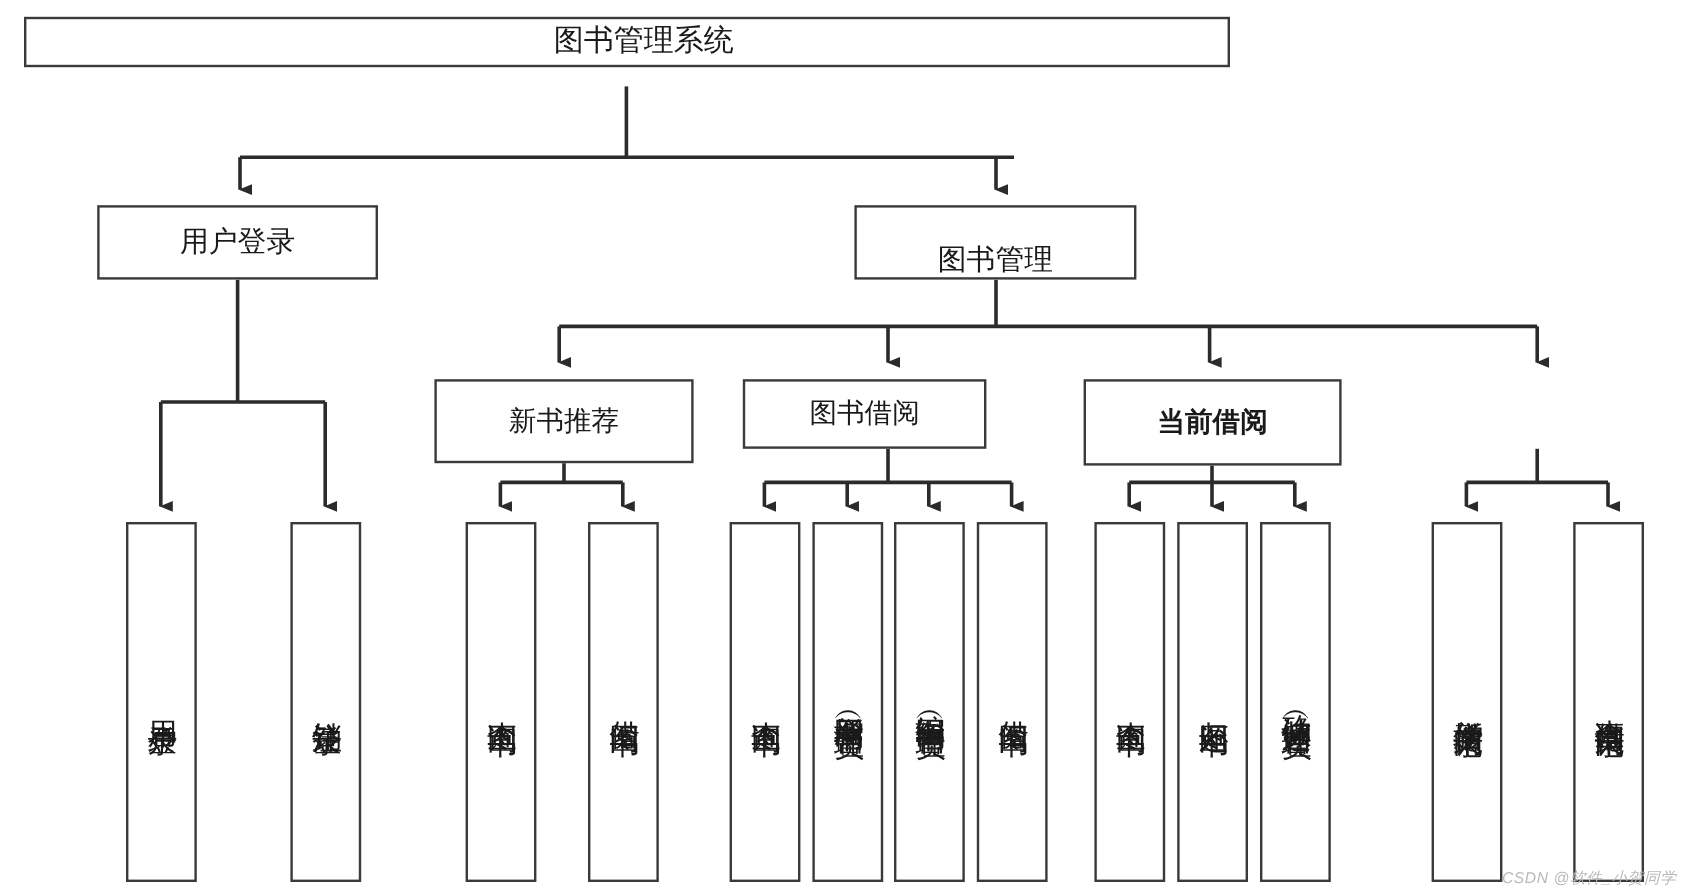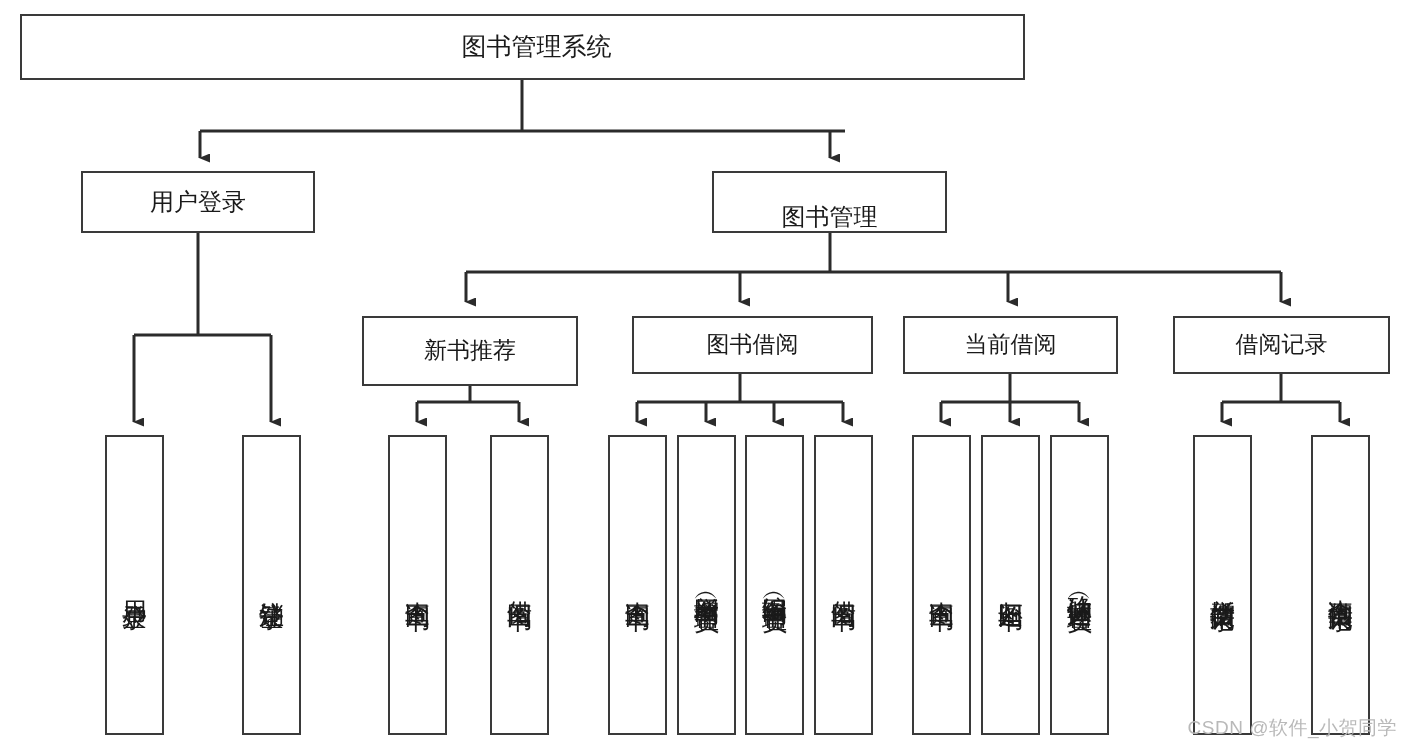--- a/index.html
+++ b/index.html
@@ -49,25 +49,26 @@
     writing-mode: vertical-rl;
     text-orientation: upright;
     font-size: 25px;
     letter-spacing: 2px;
     line-height: 1;
   }
   .watermark {
     position: absolute;
     right: 8px;
     bottom: 6px;
-    font-size: 19px;
+    font-size: 13px;
     color: #b9b9b9;
     white-space: nowrap;
     pointer-events: none;
     letter-spacing: 0.5px;
+    font-style: italic;
   }
 </style>
 </head>
 <body>
 
 <div id="diagram-root">
 
   <svg class="diagram-canvas" viewBox="0 0 1405 747" xmlns="http://www.w3.org/2000/svg">
     <defs>
       <marker id="arrowhead" markerWidth="9" markerHeight="11" refX="4.5" refY="10" orient="auto" markerUnits="userSpaceOnUse">
@@ -111,47 +112,44 @@
       <path d="M 1010,402 L 1010,422" marker-end="url(#arrowhead)"></path>
       <path d="M 1079,402 L 1079,422" marker-end="url(#arrowhead)"></path>
 
       <path d="M 1281,374 L 1281,402"></path>
       <path d="M 1222,402 L 1340,402"></path>
       <path d="M 1222,402 L 1222,422" marker-end="url(#arrowhead)"></path>
       <path d="M 1340,402 L 1340,422" marker-end="url(#arrowhead)"></path>
     </g>
   </svg>
 
-  <div class="node-box level0" style="left:20px; top:14px; width:1005px; height:66px;padding-left:28px;">
+  <div class="node-box level0" style="left:20px; top:14px; width:1005px; height:42px;padding-left:28px;">
     <span class="node-label">图书管理系统</span>
   </div>
 
   <div class="node-box level1" style="left:81px; top:171px; width:234px; height:62px;">
     <span class="node-label">用户登录</span>
   </div>
 
   <div class="node-box level1" style="left:712px; top:171px; width:235px; height:62px;align-items:flex-end;">
     <span class="node-label">图书管理</span>
   </div>
 
   <div class="node-box level2" style="left:362px; top:316px; width:216px; height:70px;">
     <span class="node-label">新书推荐</span>
   </div>
 
-  <div class="node-box level2" style="left:632px; top:316px; width:241px; height:58px;">
+  <div class="node-box level2" style="left:619px; top:316px; width:203px; height:58px;">
     <span class="node-label">图书借阅</span>
   </div>
 
-  <div class="node-box level2" style="left:903px; top:316px; width:215px; height:58px;">
+  <div class="node-box level2" style="left:903px; top:316px; width:215px; height:72px;font-weight:bold;">
     <span class="node-label">当前借阅</span>
   </div>
 
-  <div class="node-box level2" style="left:1173px; top:316px; width:217px; height:58px;">
-    <span class="node-label">借阅记录</span>
-  </div>
 
   <div class="node-box leaf" style="left:105px; top:435px; width:59px; height:300px;">
     <span class="node-label">用户登录</span>
   </div>
 
   <div class="node-box leaf" style="left:242px; top:435px; width:59px; height:300px;">
     <span class="node-label">注销登录</span>
   </div>
 
   <div class="node-box leaf" style="left:388px; top:435px; width:59px; height:300px;">

